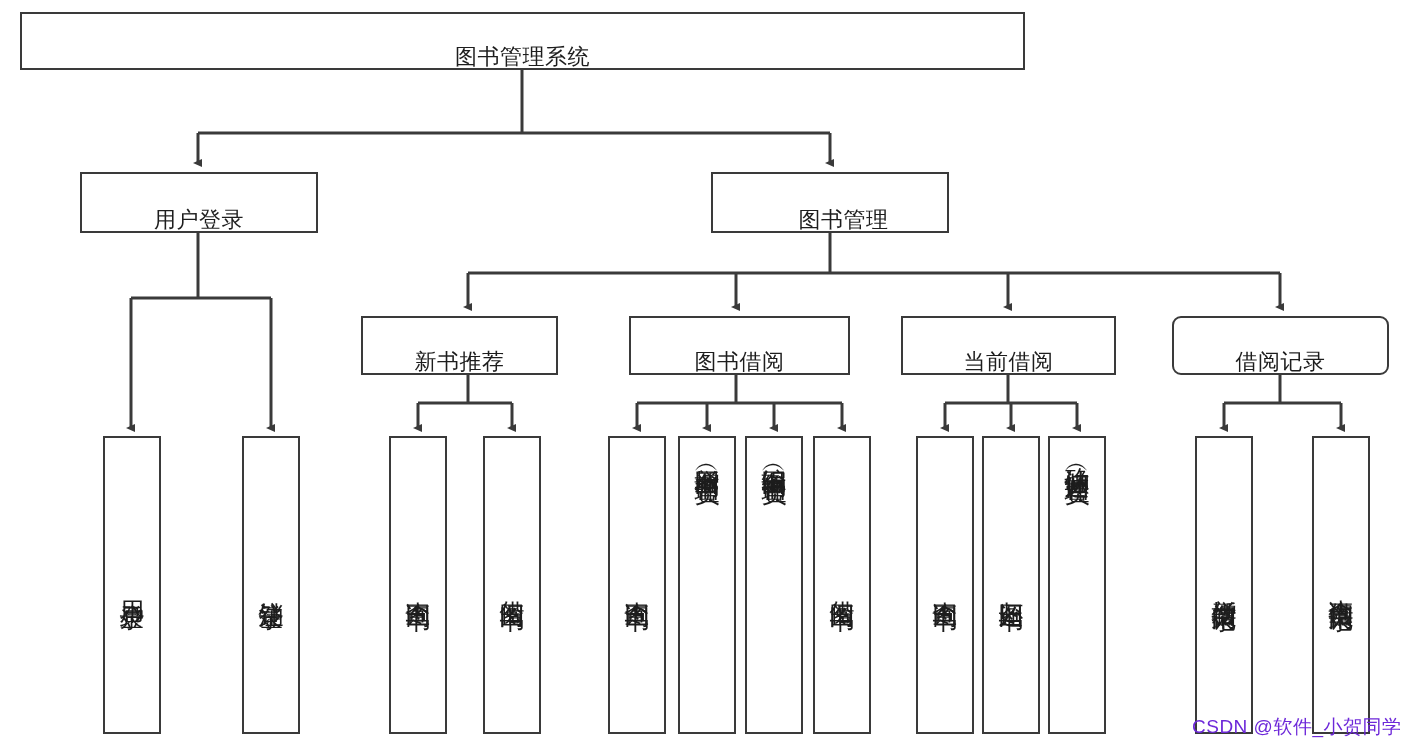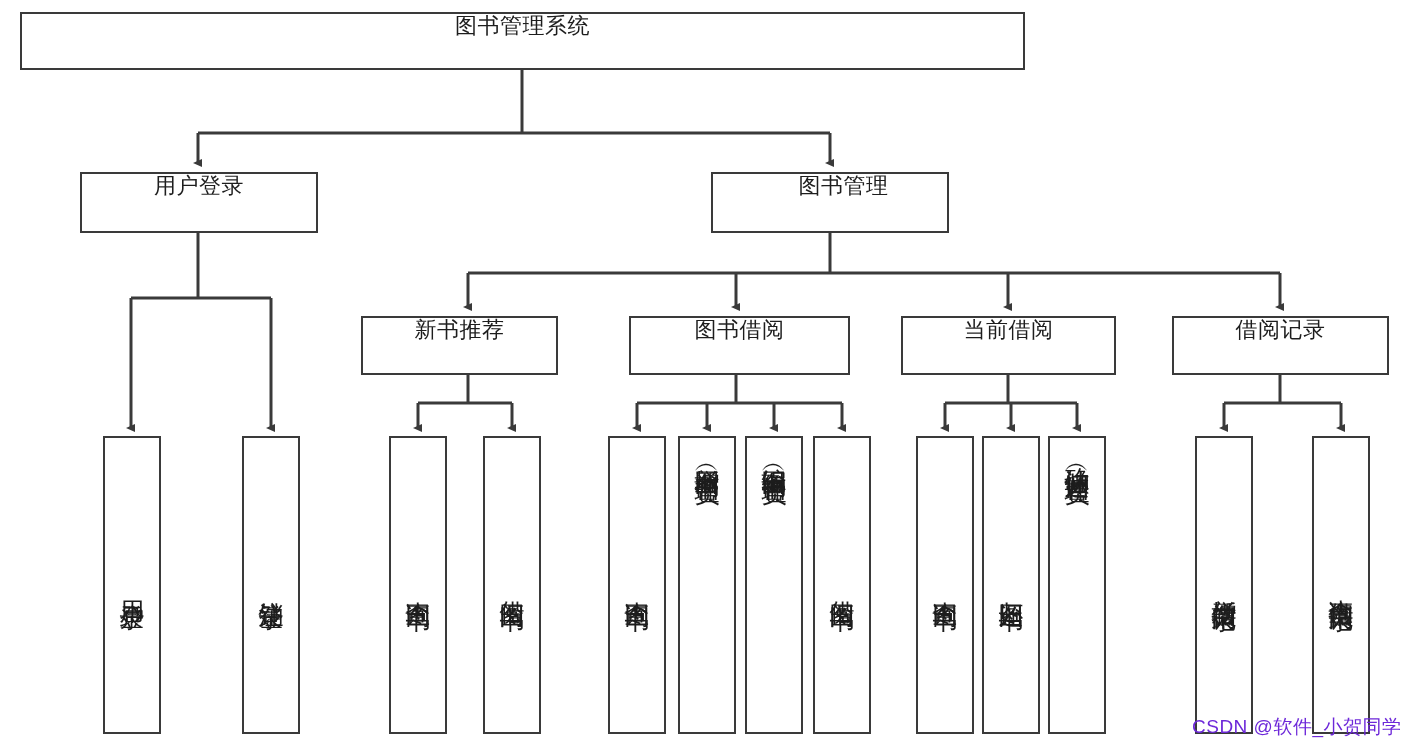--- a/index.html
+++ b/index.html
@@ -24,21 +24,21 @@
     width: 1405px;
     height: 747px;
     pointer-events: none;
   }
   .node {
     position: absolute;
     box-sizing: border-box;
     background: #ffffff;
     border: 2px solid #3a3a3a;
     display: flex;
-    align-items: flex-start;
+    align-items: flex-end;
     justify-content: center;
     color: #1d1d1d;
   }
   .node .label {
     display: block;
     line-height: 1.05;
     letter-spacing: 0.5px;
   }
   .node.horizontal .label {
     font-size: 22px;
@@ -139,21 +139,21 @@
 
   <div class="node horizontal" style="left:361px; top:316px; width:197px; height:59px;">
     <span class="label">新书推荐</span>
   </div>
   <div class="node horizontal" style="left:629px; top:316px; width:221px; height:59px;">
     <span class="label">图书借阅</span>
   </div>
   <div class="node horizontal" style="left:901px; top:316px; width:215px; height:59px;">
     <span class="label">当前借阅</span>
   </div>
-  <div class="node horizontal" style="left:1172px; top:316px; width:217px; height:59px;">
+  <div class="node horizontal" style="left:1172px; top:316px; width:217px; height:59px;border-radius:9px;">
     <span class="label">借阅记录</span>
   </div>
 
   <div class="node vertical mid" style="left:103px; top:436px; width:58px; height:298px;">
     <span class="label">用户登录</span>
   </div>
   <div class="node vertical mid" style="left:242px; top:436px; width:58px; height:298px;">
     <span class="label">注销登录</span>
   </div>
 

